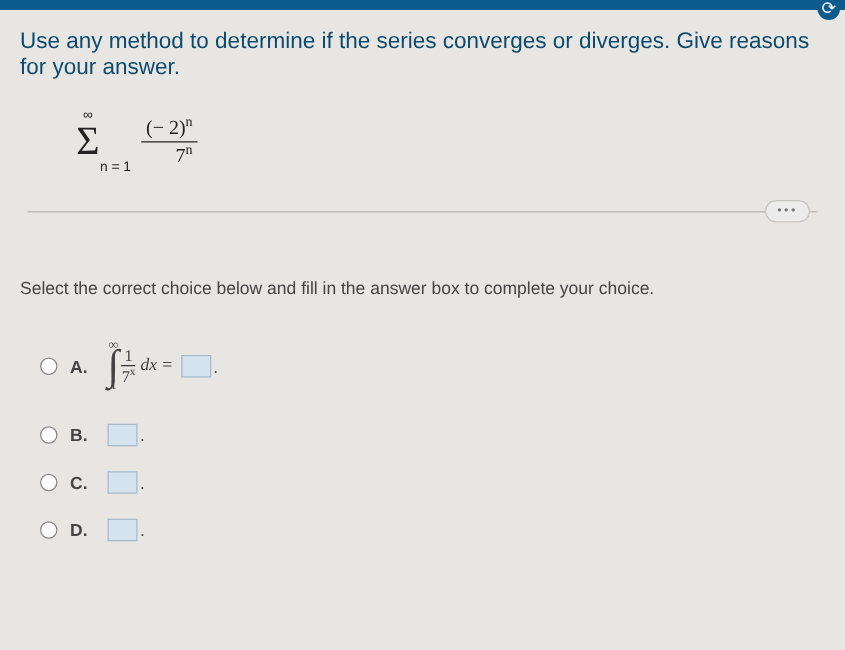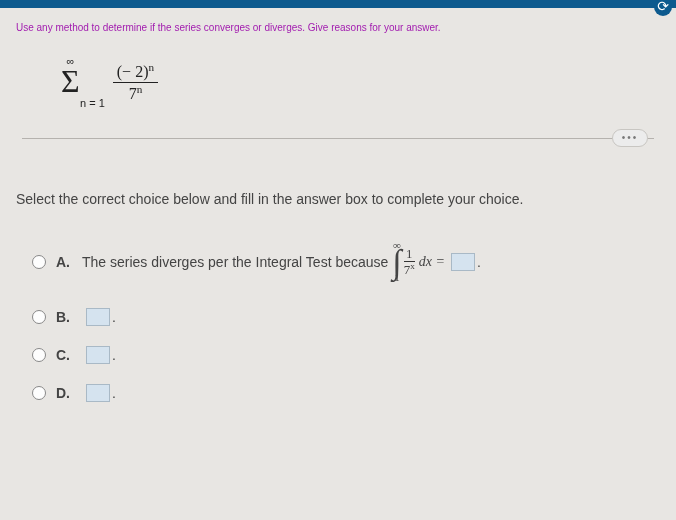--- a/index.html
+++ b/index.html
@@ -29,22 +29,22 @@
       border-radius: 50%;
       width: 18px;
       height: 18px;
       text-align: center;
       line-height: 16px;
     }
     .content {
       padding: 14px 16px 0 16px;
     }
     .question-text {
-      font-size: 10px;
-      color: #a21caf;
+      font-size: 18px;
+      color: #0c4a6e;
       margin-bottom: 10px;
     }
     .formula-block {
       padding: 8px 0 18px 20px;
       color: #222;
     }
     .sigma-wrap {
       display: inline-flex;
       align-items: center;
     }
@@ -54,21 +54,21 @@
       align-items: center;
       line-height: 1;
       margin-right: 8px;
     }
     .sigma-top { font-size: 11px; margin-bottom: 1px; }
     .sigma-sym { font-size: 32px; font-family: 'Times New Roman', serif; line-height: 0.85;}
     .sigma-bot { font-size: 11px; margin-top: 3px; padding-left: 44px; }
     .frac {
       display: inline-flex;
       flex-direction: column;
-      align-items: center;
+      align-items: flex-end;
       vertical-align: middle;
       font-family: 'Times New Roman', serif;
       font-size: 16px;
       line-height: 1.15;
     }
     .frac .num { padding: 0 4px; }
     .frac .bar { width: 100%; border-top: 1.2px solid #222; }
     .frac .den { padding: 0 4px; }
     sup { font-size: 0.7em; }
     .divider-row {
@@ -194,21 +194,20 @@
   </div>
 
   <div class="instruction">Select the correct choice below and fill in the answer box to complete your choice.</div>
 
   <div class="choices">
 
     <div class="choice choice-a">
       <span class="radio"></span>
       <span class="letter">A.</span>
       <span class="choice-text">
-        <span>The series diverges per the Integral Test because</span>
         <span class="integral-wrap">
           <span class="int-col">
             <span class="int-top">∞</span>
             <span class="int-sym">∫</span>
             <span class="int-bot">1</span>
           </span>
           <span class="small-frac">
             <span>1</span>
             <span class="sbar"></span>
             <span><span>7</span><sup>x</sup></span>

